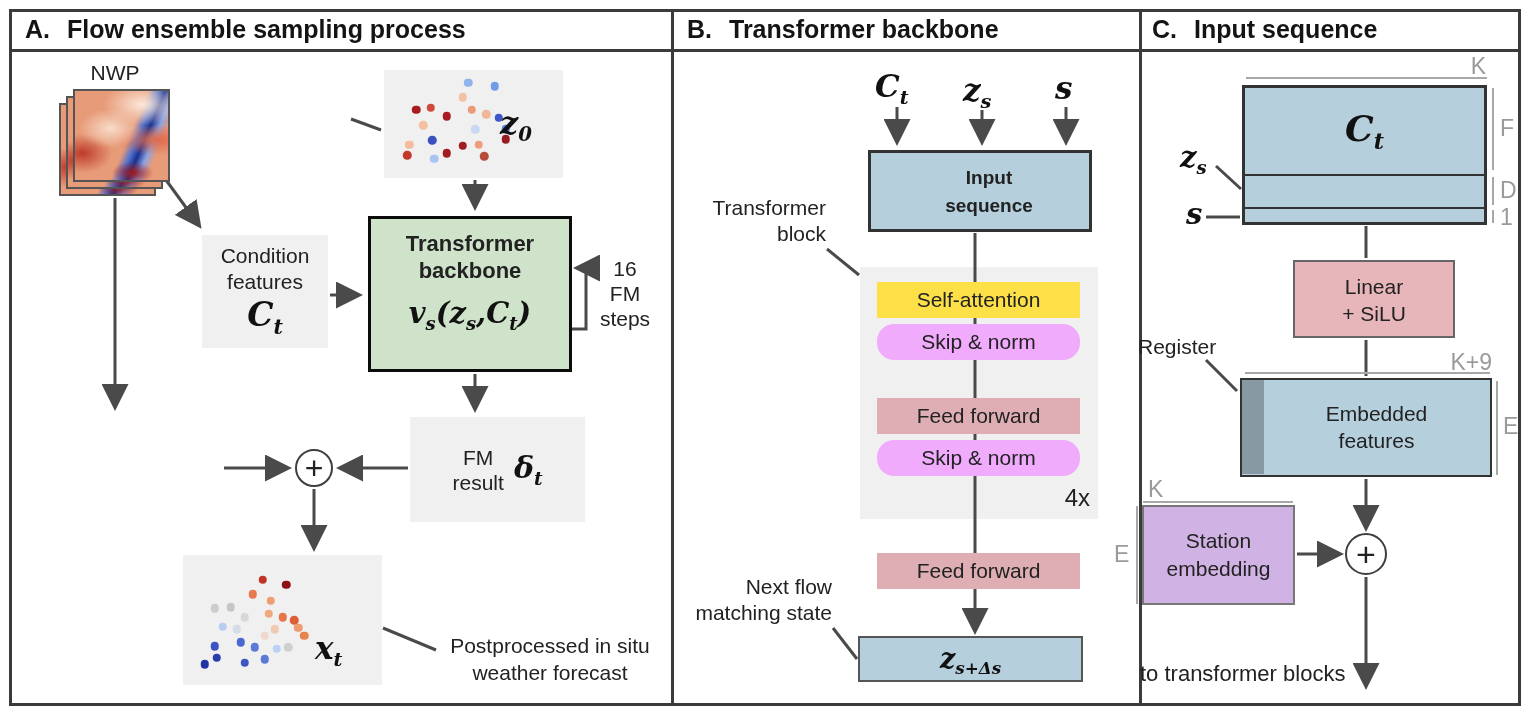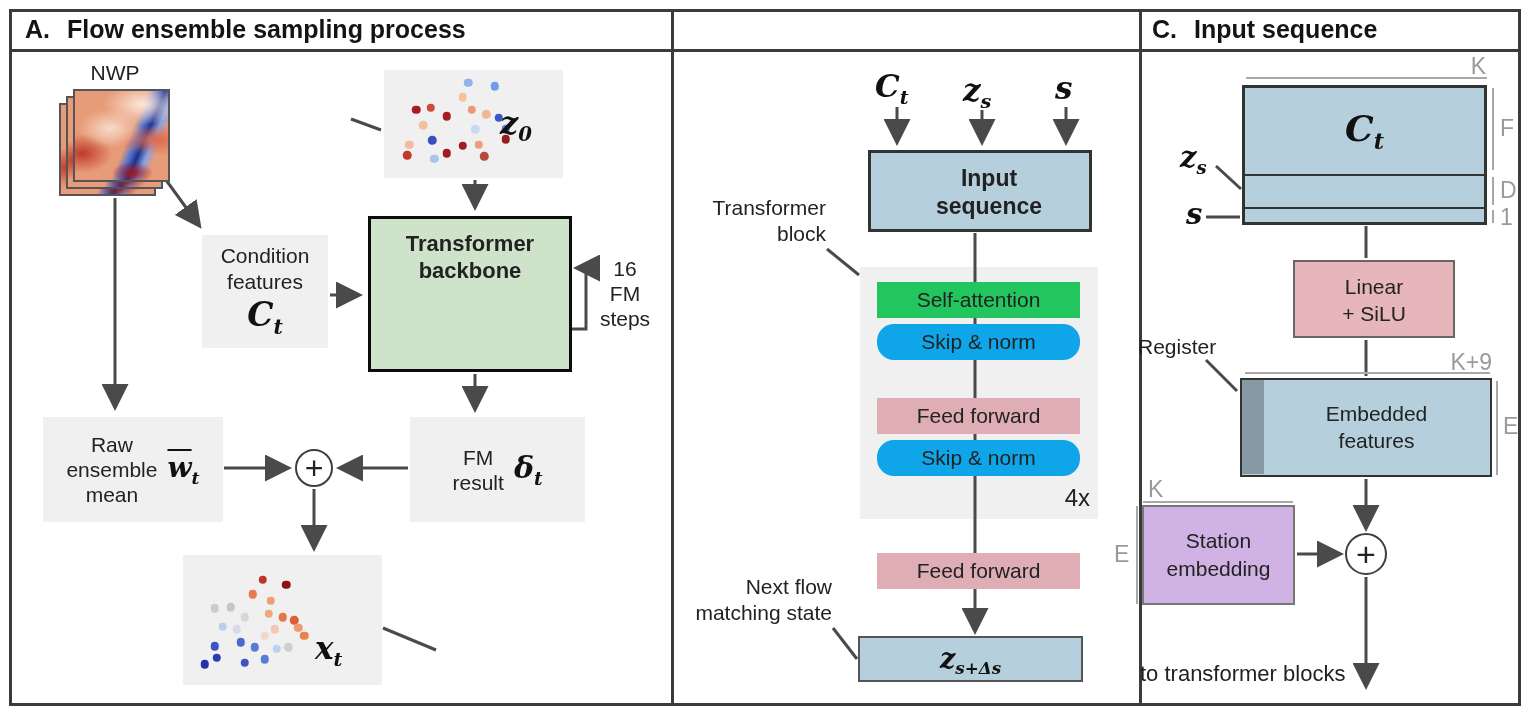--- a/index.html
+++ b/index.html
@@ -20,22 +20,22 @@
   
   .math{font-family:"DejaVu Serif",serif;font-style:italic;font-weight:700;color:#111;z-index:3;}
   .math sub{font-size:62%;font-style:italic;}
   .ol{text-decoration:overline;}
   
   .gbox{background:#f0f0f0;z-index:1;}
   .tbox{z-index:3;}
   .green{background:#cfe3ca;border:3px solid #0c0c0c;}
   .blue{background:#b5d0dc;border:3px solid #333;}
   .blue2{background:#b5d0dc;border:2.5px solid #555;}
-  .purple{background:#22c55e;}
-  .yellow{background:#0ea5e9;border-radius:17px;}
+  .purple{background:#fde047;}
+  .yellow{background:#f0abfc;border-radius:17px;}
   .pink{background:#dfaeb4;}
   .pinkb{background:#e7b6ba;border:2px solid #666;}
   .purpleb{background:#d0b2e4;border:2px solid #777;}
   .dim{color:#9a9a9a;font-size:23px;z-index:3;}
   .dot{position:absolute;width:8.5px;height:8.5px;border-radius:50%;transform:translate(-50%,-50%);}
   .plus{background:#fff;border:2.5px solid #3f3f3f;border-radius:50%;text-align:center;
         font-size:32px;color:#222;z-index:3;font-weight:400;}
   svg#wires{position:absolute;left:0;top:0;z-index:2;pointer-events:none;}
   
   .nwp{border:2px solid #555;z-index:3;
@@ -55,20 +55,23 @@
 
 <div id="stage">
 
   <div class="abs frame" style="left:9px;top:9px;width:1512px;height:697px;"></div>
   <div class="abs hline" style="left:9px;top:49px;width:1512px;height:2.5px;"></div>
   <div class="abs vline" style="left:671px;top:9px;width:2.5px;height:697px;"></div>
   <div class="abs vline" style="left:1139px;top:9px;width:2.5px;height:697px;"></div>
 
   <div class="abs hdr" style="left:25px;top:15px;">
     <span class="letter">A.</span><span>Flow ensemble sampling process</span>
+  </div>
+  <div class="abs hdr" style="left:687px;top:15px;">
+    <span class="letter">B.</span><span>Transformer backbone</span>
   </div>
   <div class="abs hdr" style="left:1152px;top:15px;">
     <span class="letter">C.</span><span>Input sequence</span>
   </div>
 
   <div class="abs txt center" style="left:80px;top:60px;width:70px;">NWP</div>
   <div class="abs nwp" style="left:59px;top:103px;width:97px;height:93px;"></div>
   <div class="abs nwp" style="left:66px;top:96px;width:97px;height:93px;"></div>
   <div class="abs nwp" style="left:73px;top:89px;width:97px;height:93px;"></div>
 
@@ -100,32 +103,27 @@
 
   <div class="abs gbox tbox center" style="left:202px;top:235px;width:126px;height:113px;padding-top:8px;z-index:3;">
     <div class="txt" style="line-height:26px;">Condition
 features</div>
     <div class="math" style="font-size:33px;margin-top:0px;"><span>C</span><sub>t</sub></div>
   </div>
 
   <div class="abs tbox green center" style="left:368px;top:216px;width:204px;height:156px;padding-top:11px;">
     <div class="txt" style="font-weight:bold;line-height:27px;font-size:22px;">Transformer
 backbone</div>
+    <div class="math" style="font-size:29px;margin-top:12px;"><span>v</span><sub>s</sub><span>(z</span><sub>s</sub><span>,C</span><sub>t</sub><span>)</span></div>
   </div>
 
   <div class="abs txt center" style="left:592px;top:256px;width:66px;line-height:25px;">16
 FM
 steps</div>
 
-  <div class="abs gbox tbox flexrow" style="left:43px;top:417px;width:180px;height:105px;z-index:3;">
-    <div class="txt center" style="line-height:25px;">Raw
-ensemble
-mean</div>
-    <div class="math" style="font-size:28px;"><span class="ol">w</span><sub>t</sub></div>
-  </div>
 
   <div class="abs plus" style="left:295px;top:449px;width:38px;height:38px;line-height:34px;">+</div>
 
   <div class="abs gbox tbox flexrow" style="left:410px;top:417px;width:175px;height:105px;z-index:3;">
     <div class="txt center" style="line-height:25px;">FM
 result</div>
     <div class="math" style="font-size:30px;"><span>δ</span><sub>t</sub></div>
   </div>
 
   <div class="abs gbox" style="left:183px;top:555px;width:199px;height:130px;">
@@ -150,27 +148,29 @@
       <span class="dot" style="left: 16%; top: 70%; background: rgb(61, 85, 196);"></span>
       <span class="dot" style="left: 47%; top: 72%; background: rgb(188, 208, 242);"></span>
       <span class="dot" style="left: 53%; top: 71%; background: rgb(207, 207, 207);"></span>
       <span class="dot" style="left: 17%; top: 79%; background: rgb(43, 60, 171);"></span>
       <span class="dot" style="left: 11%; top: 84%; background: rgb(34, 51, 165);"></span>
       <span class="dot" style="left: 31%; top: 83%; background: rgb(61, 85, 196);"></span>
       <span class="dot" style="left: 41%; top: 80%; background: rgb(91, 122, 216);"></span>
     </div>
   <div class="abs math" style="left:315px;top:598px;font-size:31px;margin-top:32px;"><span>x</span><sub>t</sub></div>
 
+  <div class="abs txt center" style="left:432px;top:632px;width:236px;line-height:27px;">Postprocessed in situ
+weather forecast</div>
 
   <div class="abs math" style="left:875px;top:68px;font-size:31px;"><span>C</span><sub>t</sub></div>
   <div class="abs math" style="left:963px;top:72px;font-size:31px;"><span>z</span><sub>s</sub></div>
   <div class="abs math" style="left:1055px;top:70px;font-size:31px;"><span>s</span></div>
 
   <div class="abs tbox blue center" style="left:868px;top:150px;width:224px;height:82px;padding-top:11px;">
-    <div class="txt" style="font-weight:bold;font-size:23px;line-height:28px;margin-left:18px;">Input
+    <div class="txt" style="font-weight:bold;font-size:19px;line-height:28px;margin-left:18px;">Input
 sequence</div>
   </div>
 
   <div class="abs txt right" style="left:680px;top:195px;width:146px;line-height:26px;">Transformer
 block</div>
 
   <div class="abs gbox" style="left:860px;top:267px;width:238px;height:252px;"></div>
   <div class="abs tbox purple center txt" style="left:877px;top:282px;width:203px;height:36px;line-height:36px;">Self-attention</div>
   <div class="abs tbox yellow center txt" style="left:877px;top:324px;width:203px;height:36px;line-height:36px;">Skip &amp; norm</div>
   <div class="abs tbox pink center txt" style="left:877px;top:398px;width:203px;height:36px;line-height:36px;">Feed forward</div>

